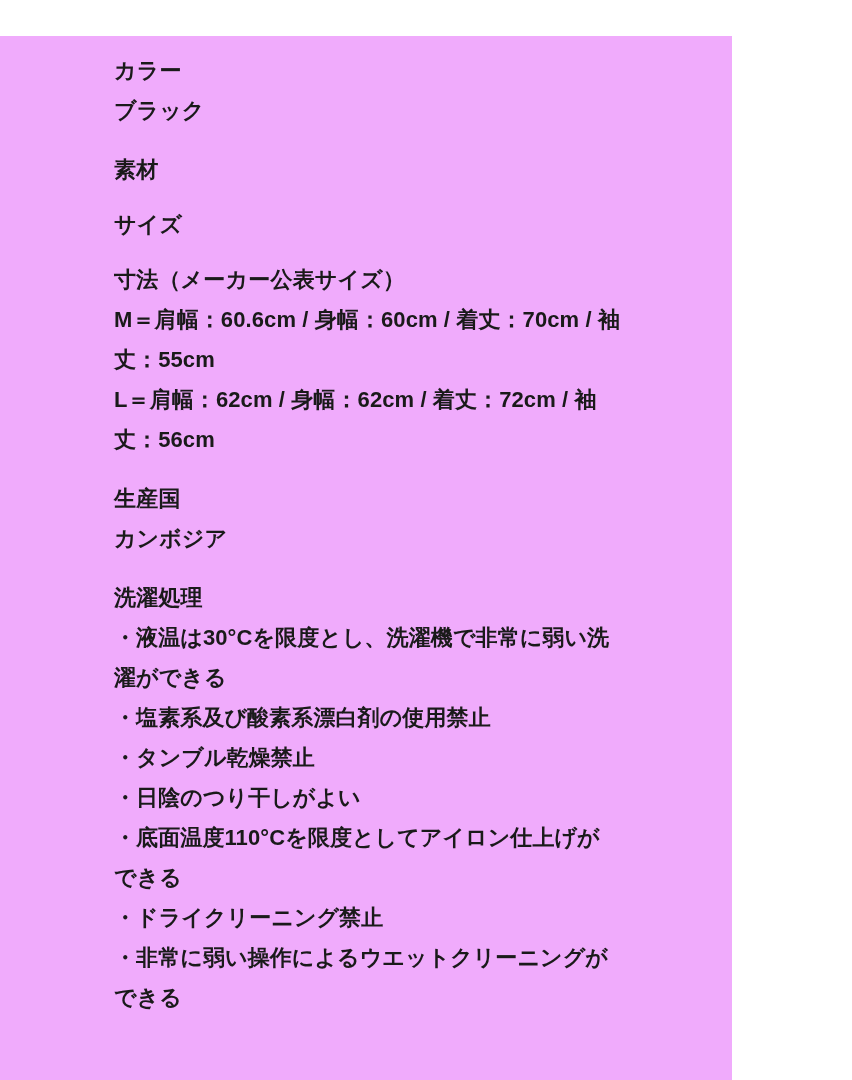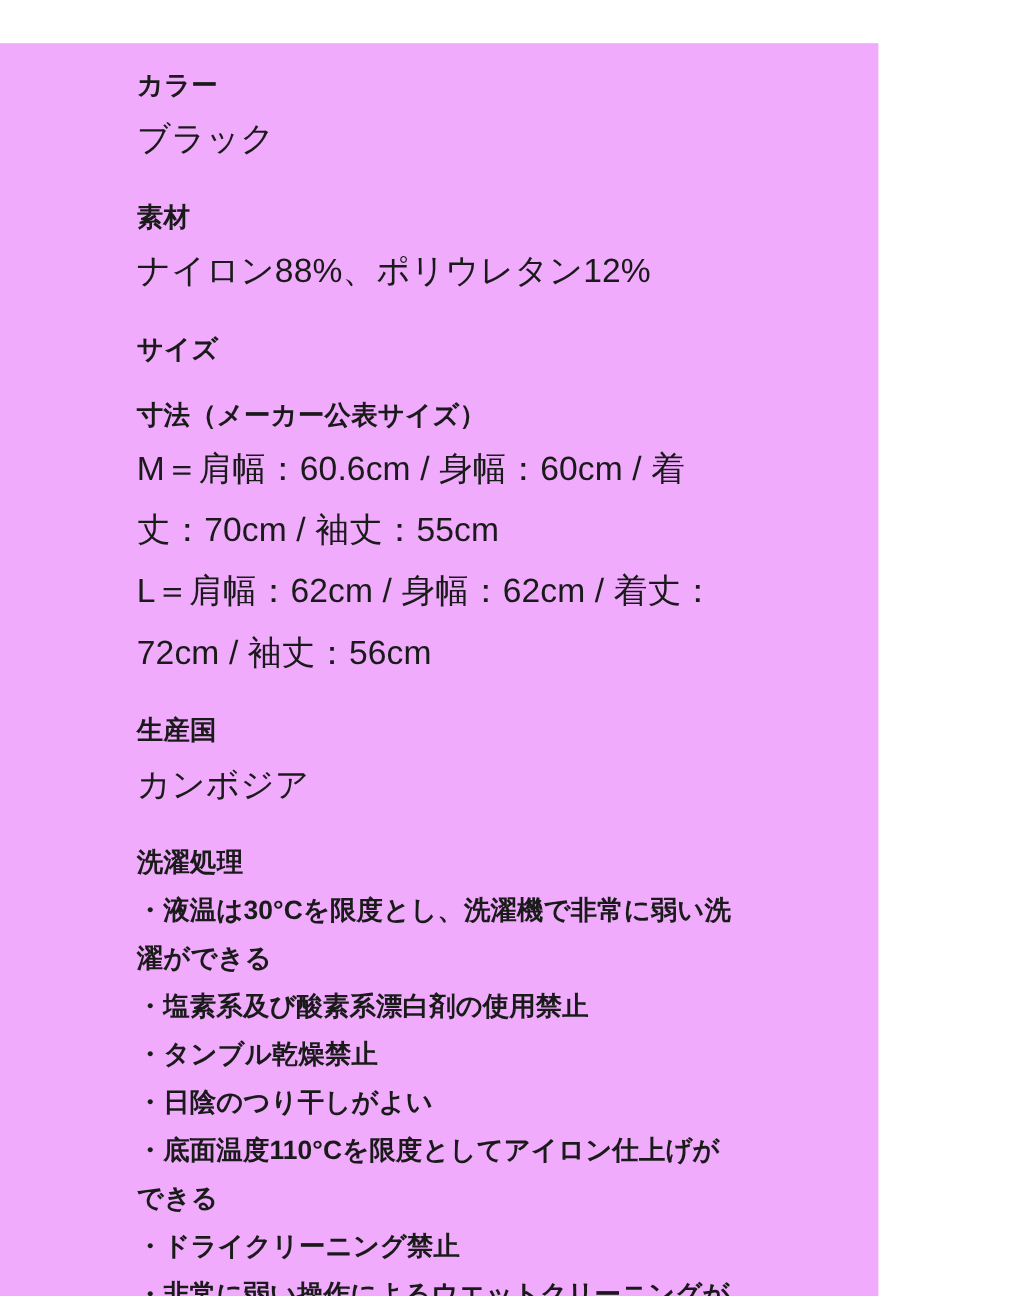--- a/index.html
+++ b/index.html
@@ -30,22 +30,22 @@
   }
   .sec-title {
     font-size: 22px;
     font-weight: bold;
     line-height: 1.5;
     margin: 0 0 4px 0;
     letter-spacing: 0.2px;
     color: #1a1a1a;
   }
   .sec-line {
-    font-size: 28px;
-    font-weight: normal;
+    font-size: 22px;
+    font-weight: bold;
     line-height: 1.82;
     margin: 0;
     color: #1a1a1a;
     letter-spacing: 0.1px;
     word-break: break-word;
   }
   .bullet-line {
     font-size: 22px;
     font-weight: bold;
     line-height: 1.82;
@@ -60,21 +60,20 @@
 
 <div class="page">
 
   <div class="section">
     <div class="sec-title">カラー</div>
     <div class="sec-line">ブラック</div>
   </div>
 
   <div class="section">
     <div class="sec-title">素材</div>
-    <div class="sec-line">ナイロン88%、ポリウレタン12%</div>
   </div>
 
   <div class="section">
     <div class="sec-title">サイズ</div>
   </div>
 
   <div class="section">
     <div class="sec-title">寸法（メーカー公表サイズ）</div>
     <div class="sec-line">M＝肩幅：60.6cm / 身幅：60cm / 着丈：70cm / 袖丈：55cm</div>
     <div class="sec-line">L＝肩幅：62cm / 身幅：62cm / 着丈：72cm / 袖丈：56cm</div>

